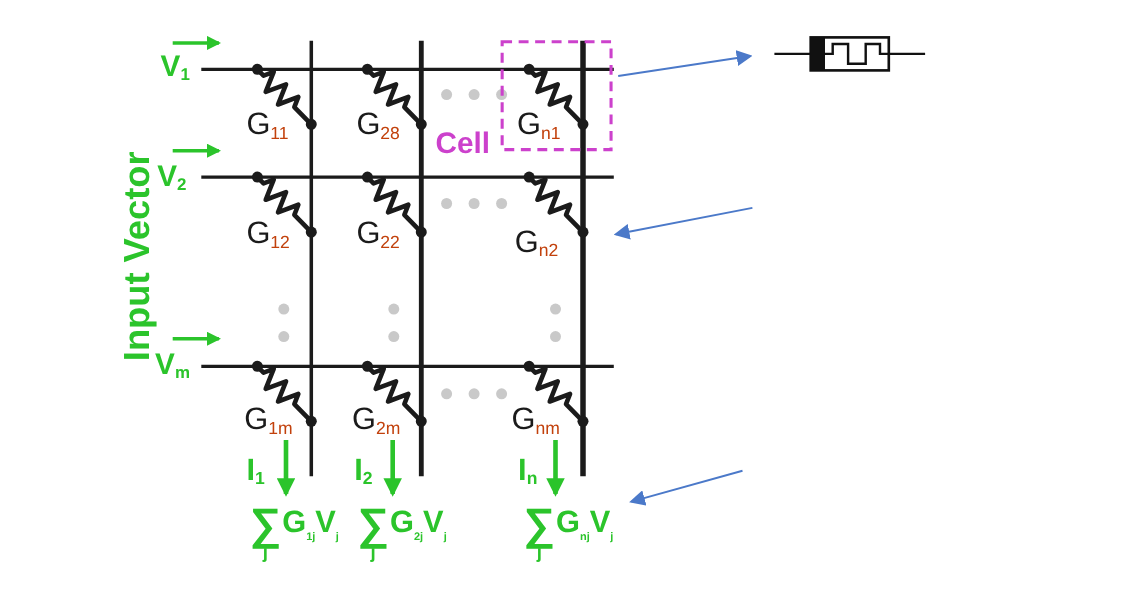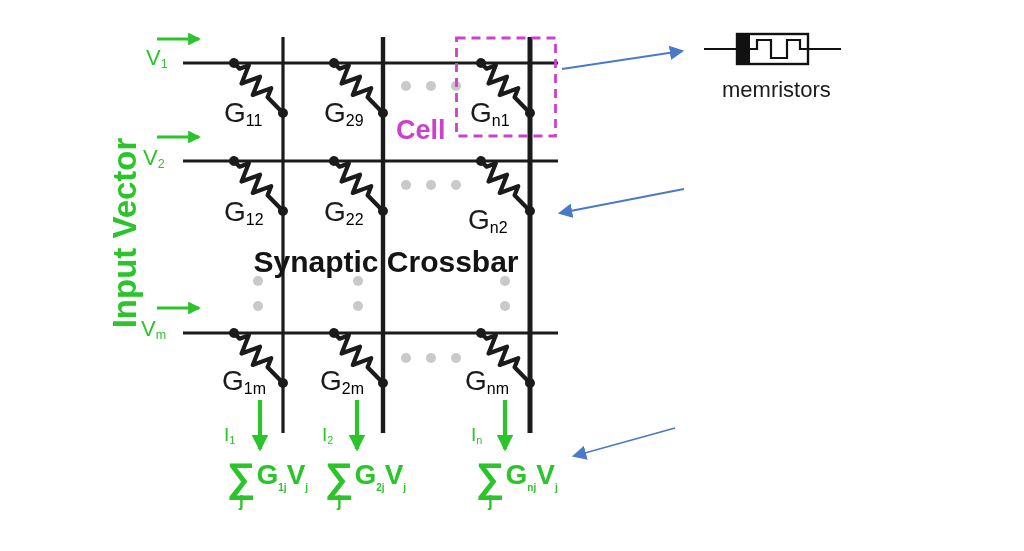--- a/index.html
+++ b/index.html
@@ -23,24 +23,24 @@
   .fill-green{fill:var(--green);}
   .fill-blue{fill:var(--blue);}
   .mr-lead{stroke:#111;stroke-width:2.2;}
   .mr-box{fill:#fff;stroke:#111;stroke-width:2.4;}
   .mr-fill{fill:#111;}
   .mr-wave{fill:none;stroke:#111;stroke-width:2.2;}
 
   
   .lbl{position:absolute;z-index:2;line-height:1;white-space:nowrap;}
   .lbl sub{font-size:0.57em;vertical-align:-0.26em;line-height:1;}
-  .vlbl{color:var(--green);font-weight:normal;font-size:22px;text-align:right;}
-  .ilbl{color:var(--green);font-weight:normal;font-size:19px;margin-top:12px;}
+  .vlbl{color:var(--green);font-weight:bold;font-size:27px;text-align:right;}
+  .ilbl{color:var(--green);font-weight:bold;font-size:28px;}
   .glbl{color:var(--ink);font-size:28px;}
-  .glbl sub{color:#000000;}
+  .glbl sub{color:#c2410c;}
   .cell-lbl{color:var(--magenta);font-weight:bold;font-size:27px;}
   .title{position:absolute;z-index:2;transform:translateX(-50%);font-weight:bold;
          font-size:30px;color:#141414;white-space:nowrap;line-height:1;}
   .input-vector{position:absolute;z-index:2;left:124px;top:233px;
          transform:translate(-50%,-50%) rotate(-90deg);
          color:var(--green);font-weight:bold;font-size:33px;white-space:nowrap;line-height:1;}
   .ann{position:absolute;z-index:2;font-size:22px;color:#1c1c1c;white-space:nowrap;line-height:1.15;}
   .sum{position:absolute;z-index:2;display:flex;align-items:flex-start;
        color:var(--green);font-weight:bold;white-space:nowrap;}
   .sig-col{display:flex;flex-direction:column;align-items:center;}
@@ -137,32 +137,31 @@
     </g>
   </svg>
 
   <div class="input-vector">Input Vector</div>
 
   <div class="lbl vlbl" style="left:146px;top:47px"><span>V</span><sub>1</sub></div>
   <div class="lbl vlbl" style="left:143px;top:147px"><span>V</span><sub>2</sub></div>
   <div class="lbl vlbl" style="left:141px;top:318px"><span>V</span><sub>m</sub></div>
 
   <div class="lbl glbl" style="left:224px;top:99px"><span>G</span><sub>11</sub></div>
-  <div class="lbl glbl" style="left:324px;top:99px"><span>G</span><sub>29</sub></div>
+  <div class="lbl glbl" style="left:324px;top:99px"><span>G</span><sub>28</sub></div>
   <div class="lbl glbl" style="left:470px;top:99px"><span>G</span><sub>n1</sub></div>
   <div class="lbl glbl" style="left:224px;top:198px"><span>G</span><sub>12</sub></div>
   <div class="lbl glbl" style="left:324px;top:198px"><span>G</span><sub>22</sub></div>
   <div class="lbl glbl" style="left:468px;top:206px"><span>G</span><sub>n2</sub></div>
   <div class="lbl glbl" style="left:222px;top:367px"><span>G</span><sub>1m</sub></div>
   <div class="lbl glbl" style="left:320px;top:367px"><span>G</span><sub>2m</sub></div>
   <div class="lbl glbl" style="left:465px;top:367px"><span>G</span><sub>nm</sub></div>
 
   <div class="lbl cell-lbl" style="left:396px;top:117px">Cell</div>
 
-  <div class="title" style="left:386px;top:247px">Synaptic Crossbar</div>
 
   <div class="lbl ilbl" style="left:224px;top:413px"><span>I</span><sub>1</sub></div>
   <div class="lbl ilbl" style="left:322px;top:413px"><span>I</span><sub>2</sub></div>
   <div class="lbl ilbl" style="left:471px;top:413px"><span>I</span><sub>n</sub></div>
 
   <div class="sum" style="left:227px;top:460px">
     <span class="sig-col">
       <span class="sig">∑</span>
       <span class="sig-j">j</span>
     </span>
@@ -176,15 +175,14 @@
     <span class="term"><span>G</span><sub>2j</sub><span>V</span><sub>j</sub></span>
   </div>
   <div class="sum" style="left:476px;top:460px">
     <span class="sig-col">
       <span class="sig">∑</span>
       <span class="sig-j">j</span>
     </span>
     <span class="term"><span>G</span><sub>nj</sub><span>V</span><sub>j</sub></span>
   </div>
 
-  <div class="ann" style="left:722px;top:77px">memristors</div>
 
 </div>
 
 </body></html>

